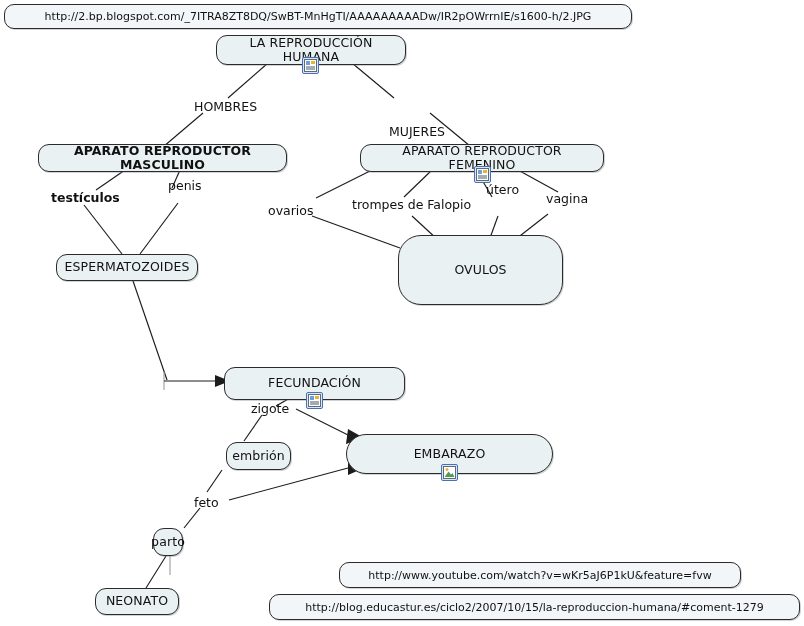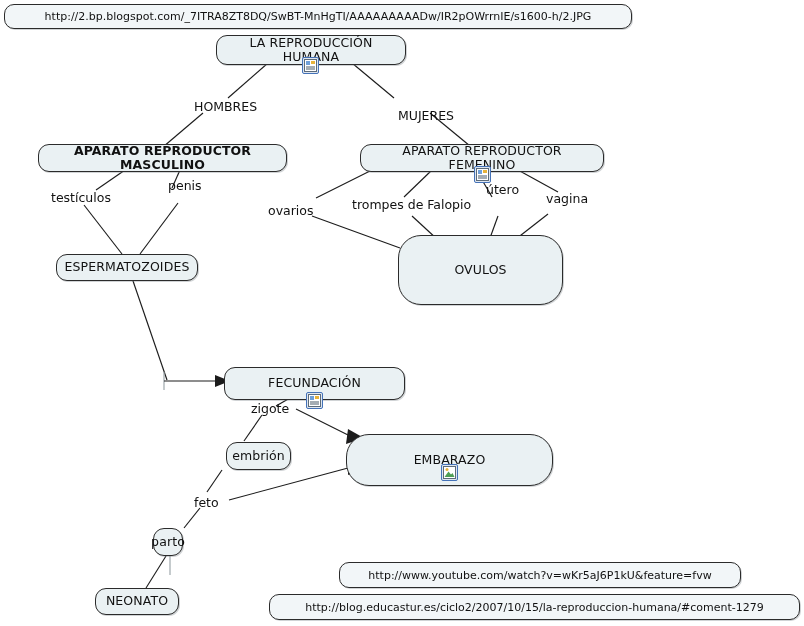--- a/index.html
+++ b/index.html
@@ -205,42 +205,42 @@
       <rect x="7" y="2" width="4" height="3" fill="#e8b33a"></rect>
       <rect x="2" y="7.5" width="9" height="1" fill="#4a5a68"></rect>
       <rect x="2" y="9.5" width="9" height="1" fill="#4a5a68"></rect>
     </svg>
   </div>
 
   <div class="node" style="left:205px; top:442px; width:65px; height:28px;margin-left:21px;">
     <span class="node-label">embrión</span>
   </div>
 
-  <div class="node big" style="left:346px; top:434px; width:207px; height:52px;">
+  <div class="node big" style="left:346px; top:434px; width:207px; height:40px;">
     <span class="node-label">EMBARAZO</span>
   </div>
   <div class="badge" style="left:441px; top:464px;">
     <svg width="13" height="13" viewBox="0 0 13 13">
       <rect x="0.5" y="0.5" width="12" height="12" fill="#ffffff" stroke="#5c6b7a"></rect>
       <circle cx="4" cy="3.6" r="1.5" fill="#e8b33a"></circle>
       <polygon points="1.5,11 5.5,5.5 8,8.5 9.5,7 11.5,11" fill="#4f9e55"></polygon>
     </svg>
   </div>
 
   <div class="node" style="left:153px; top:528px; width:30px; height:28px;">
     <span class="node-label">parto</span>
   </div>
 
   <div class="node" style="left:95px; top:588px; width:84px; height:27px;">
     <span class="node-label">NEONATO</span>
   </div>
 
   <div class="edge-label" style="left:194px; top:99px;">HOMBRES</div>
-  <div class="edge-label" style="left:389px; top:108px;margin-left:9px;">MUJERES</div>
-  <div class="edge-label" style="left:51px; top:190px;">testículos</div>
+  <div class="edge-label" style="left:389px; top:124px;">MUJERES</div>
+  <div class="edge-label" style="left:51px; top:190px;font-weight:bold;">testículos</div>
   <div class="edge-label" style="left:168px; top:178px;">penis</div>
   <div class="edge-label" style="left:268px; top:203px;">ovarios</div>
   <div class="edge-label" style="left:352px; top:197px;">trompes de Falopio</div>
   <div class="edge-label" style="left:486px; top:182px;">útero</div>
   <div class="edge-label" style="left:546px; top:191px;">vagina</div>
   <div class="edge-label" style="left:251px; top:401px;">zigote</div>
   <div class="edge-label" style="left:194px; top:495px;">feto</div>
 
   <div class="urlbox" style="left:339px; top:562px; width:402px; height:26px;">
     <span class="urltext">http://www.youtube.com/watch?v=wKr5aJ6P1kU&amp;feature=fvw</span>

